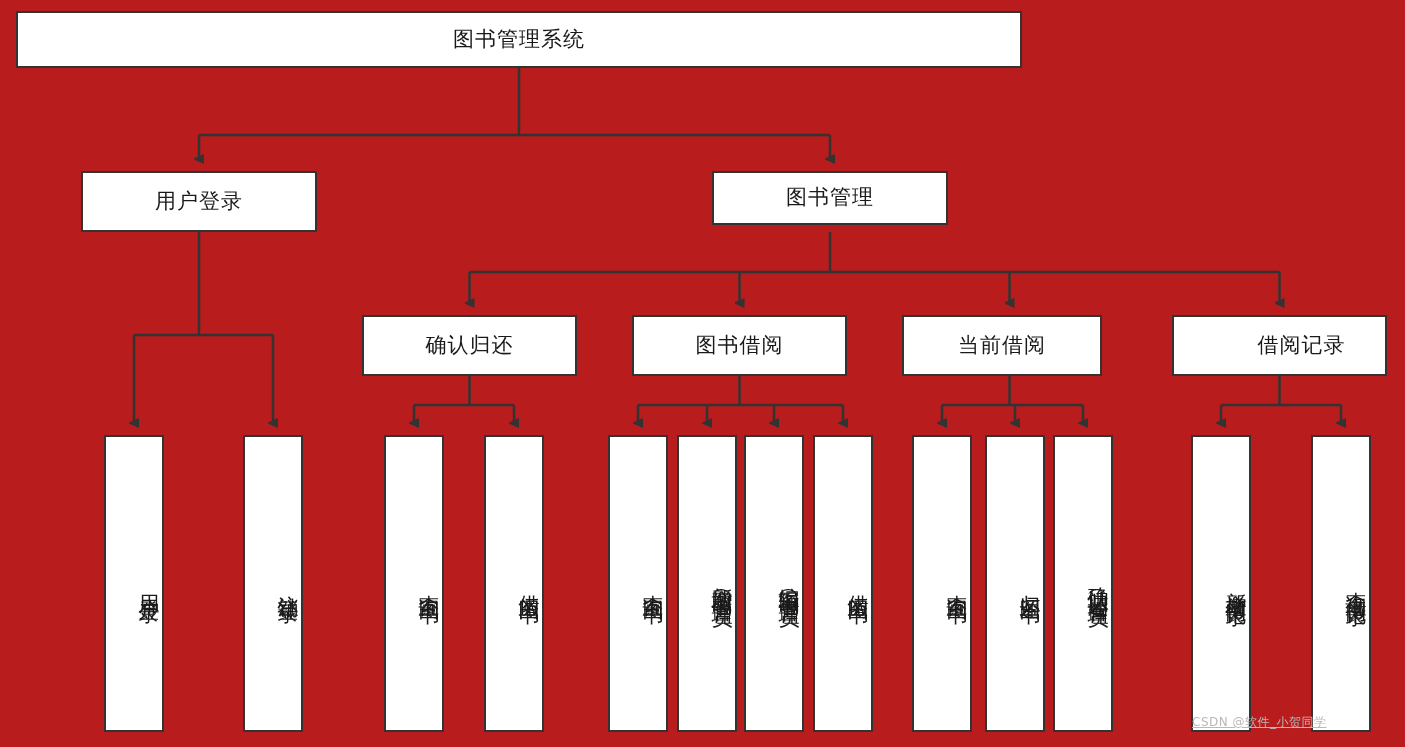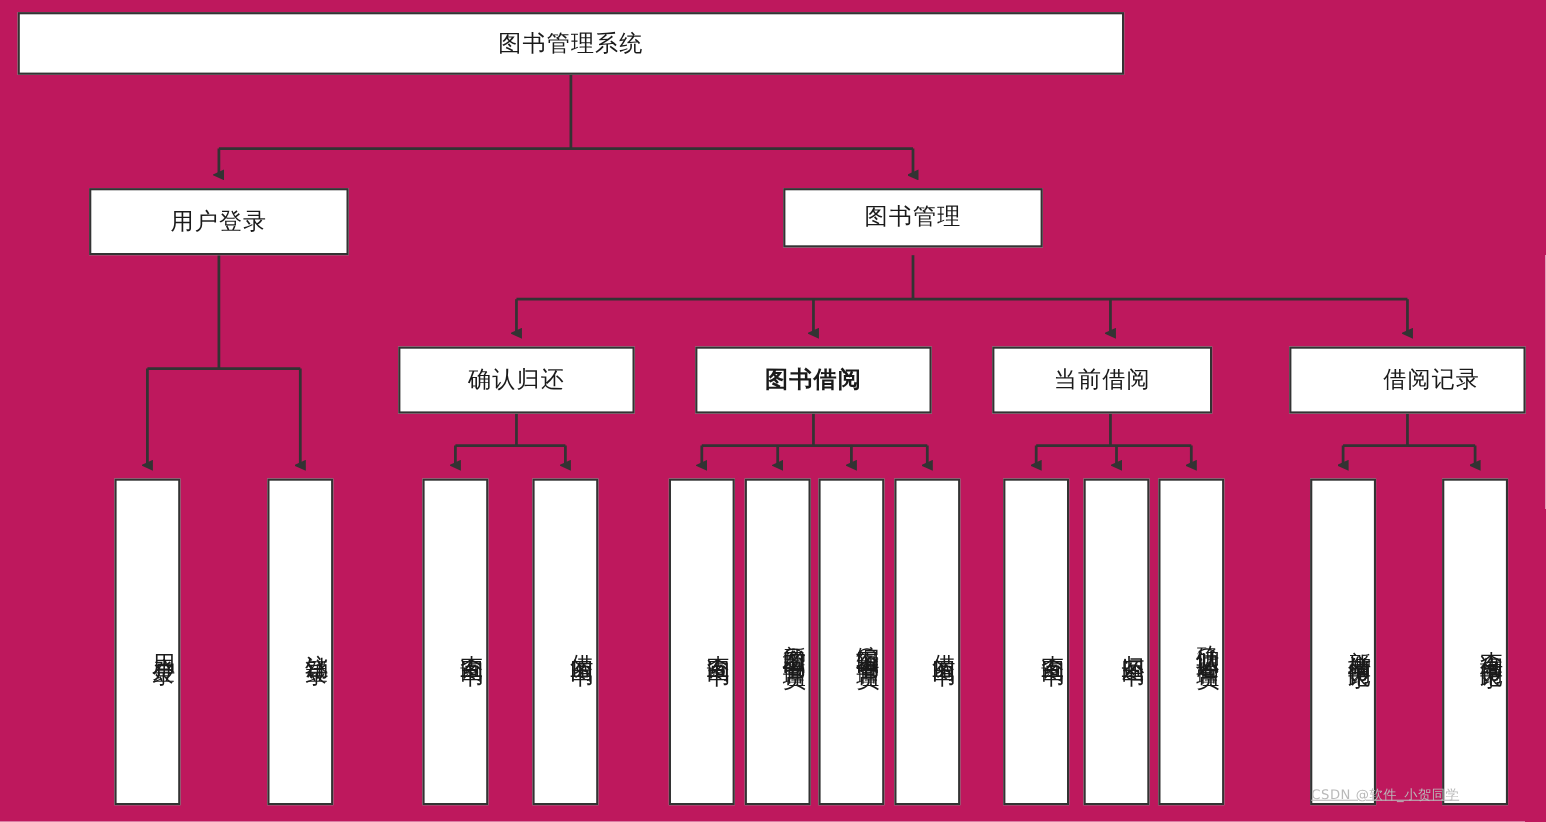--- a/index.html
+++ b/index.html
@@ -7,21 +7,21 @@
     padding: 0;
     background: #ffffff;
   }
   body {
     font-family: "DejaVu Sans", "Liberation Sans", sans-serif;
   }
   #canvas {
     position: relative;
     width: 1405px;
     height: 747px;
-    background: #be185d;
+    background: #b91c1c;
     overflow: hidden;
   }
   svg.edges {
     position: absolute;
     left: 0;
     top: 0;
     width: 1405px;
     height: 747px;
     pointer-events: none;
   }
@@ -117,21 +117,21 @@
       </div>
       <div class="node horiz" style="left: 81px; top: 171px; width: 236px; height: 61px;">
         <span>用户登录</span>
       </div>
       <div class="node horiz" style="left: 712px; top: 171px; width: 236px; height: 54px;">
         <span>图书管理</span>
       </div>
       <div class="node horiz" style="left: 362px; top: 315px; width: 215px; height: 61px;">
         <span>确认归还</span>
       </div>
-      <div class="node horiz" style="left: 632px; top: 315px; width: 215px; height: 61px; font-weight: bold;">
+      <div class="node horiz" style="left: 632px; top: 315px; width: 215px; height: 61px;">
         <span>图书借阅</span>
       </div>
       <div class="node horiz" style="left: 902px; top: 315px; width: 200px; height: 61px;">
         <span>当前借阅</span>
       </div>
       <div class="node horiz" style="left: 1172px; top: 315px; width: 215px; height: 61px; padding-left: 44px;">
         <span>借阅记录</span>
       </div>
       <div class="node vert" style="left: 104px; top: 435px; width: 60px; height: 297px;">
         <span>用户登录</span>

